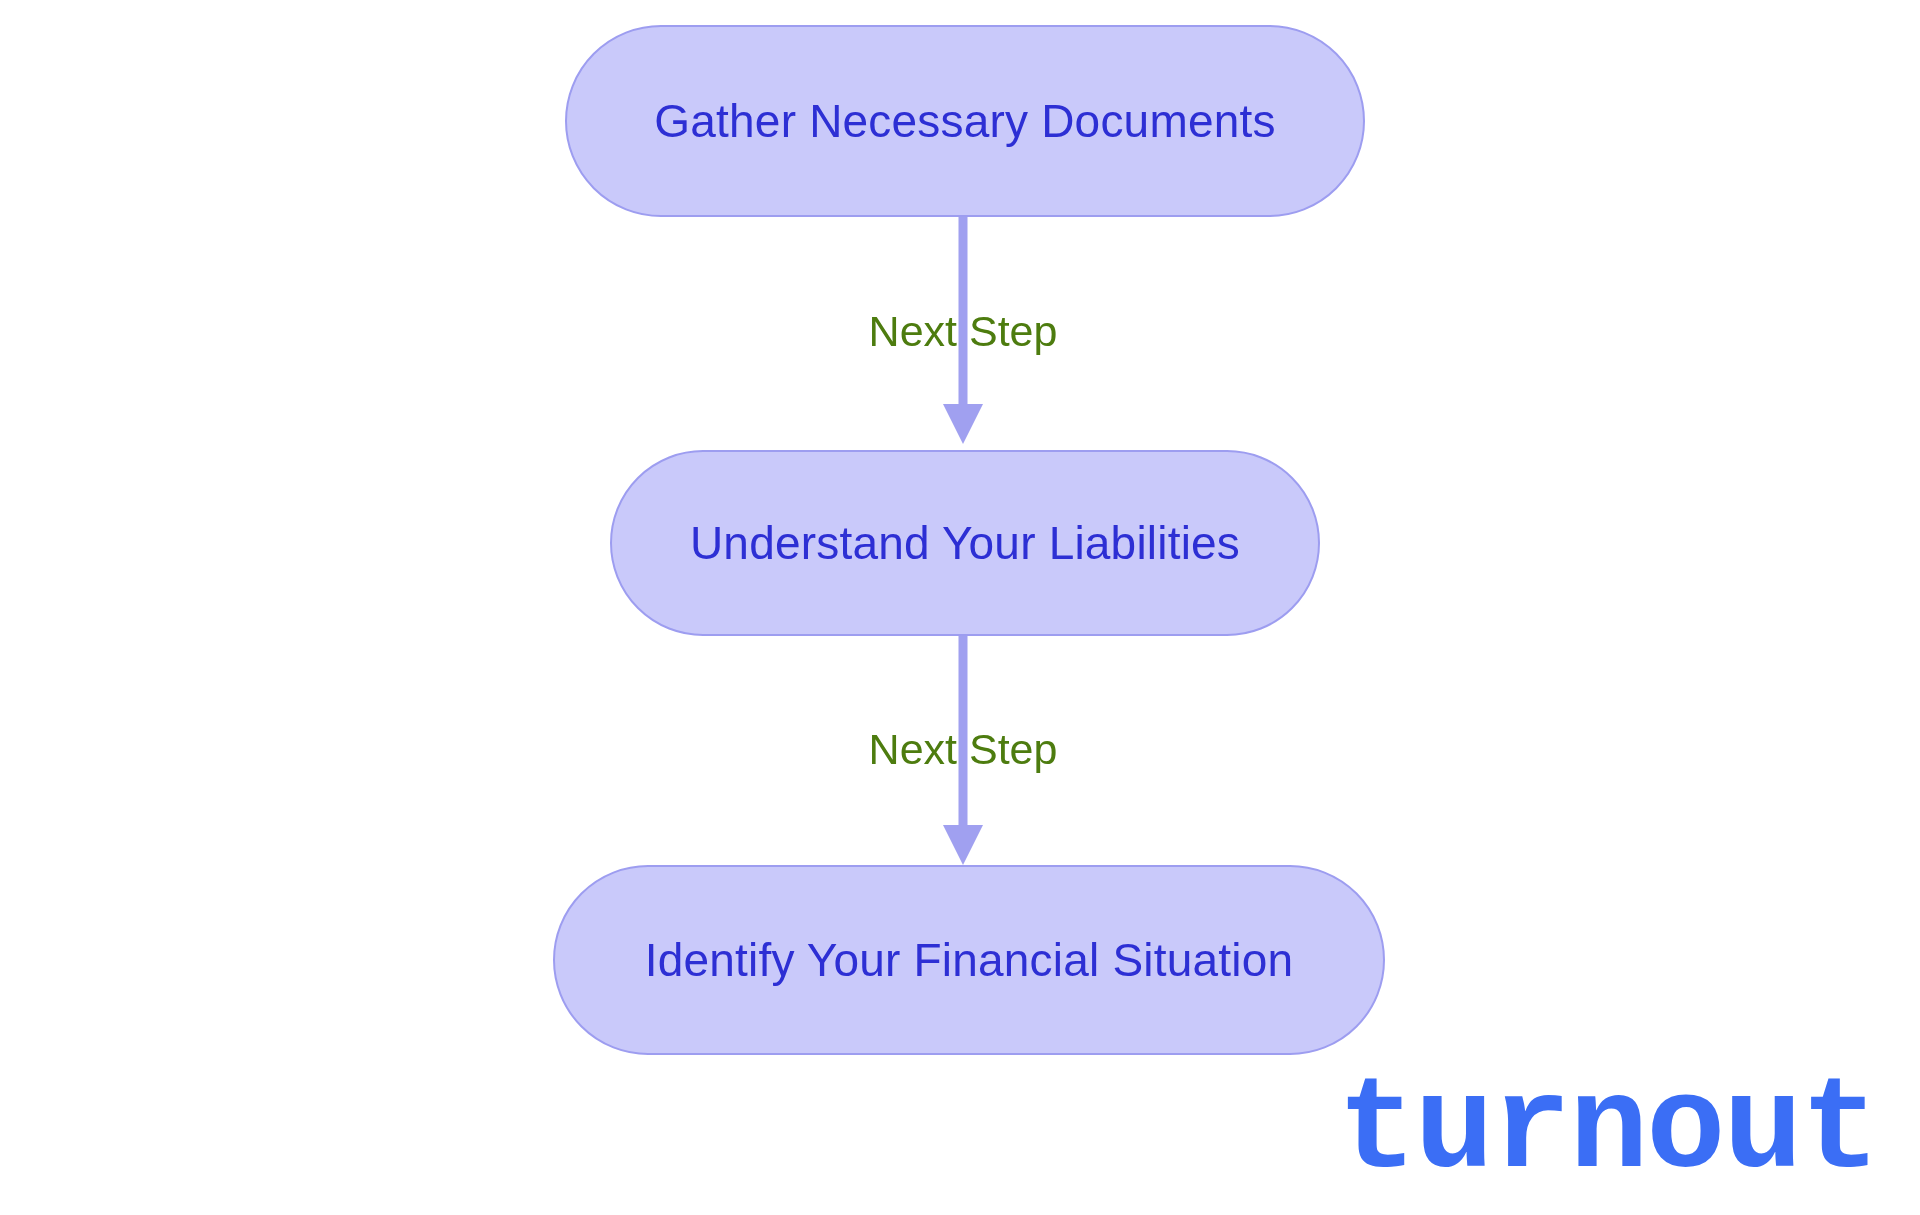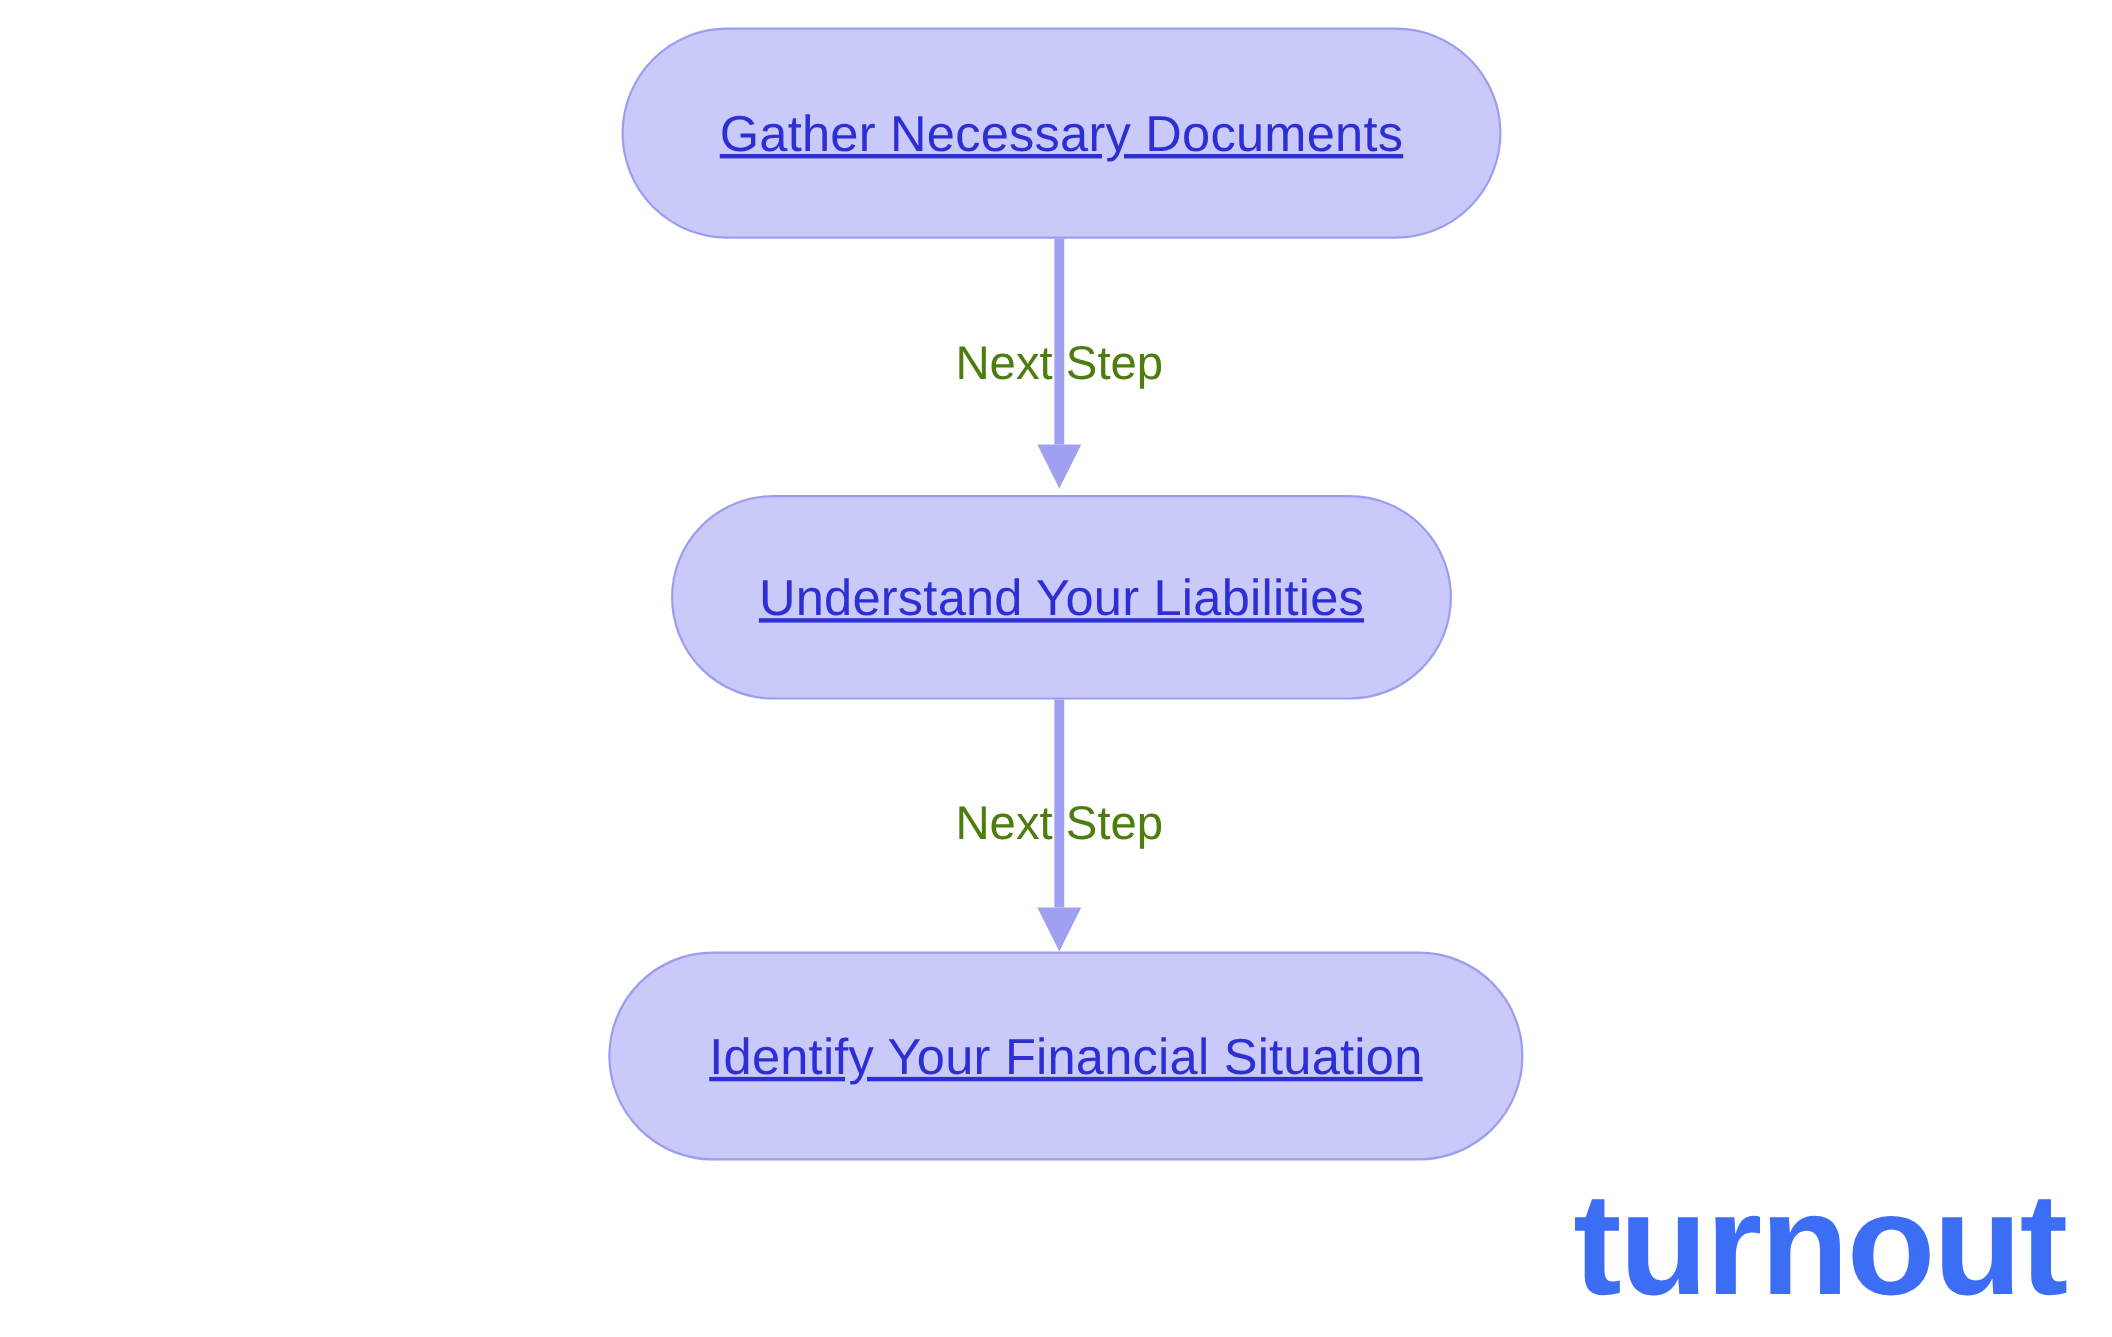--- a/index.html
+++ b/index.html
@@ -32,21 +32,20 @@
     justify-content: center;
   }
   .node-label {
     color: #2d2fd4;
     font-family: "Liberation Sans", sans-serif;
     font-size: 46px;
     font-weight: 400;
     letter-spacing: 0.2px;
     white-space: nowrap;
     line-height: 1;
-    text-decoration: underline;
   }
   #node-gather-documents {
     left: 565px;
     top: 25px;
     width: 800px;
     height: 192px;
   }
   #node-understand-liabilities {
     left: 610px;
     top: 450px;
@@ -83,21 +82,21 @@
   }
   #edge-label-2 {
     left: 963px;
     top: 749px;
   }
   #brand-logo {
     position: absolute;
     right: 42px;
     bottom: 18px;
     color: #3b6ef5;
-    font-family: Liberation Sans, sans-serif;
+    font-family: Liberation Mono, monospace;
     font-size: 132px;
     font-weight: 700;
     letter-spacing: -2px;
     line-height: 1;
     white-space: nowrap;
   }
 </style>
 </head>
 <body>
 

